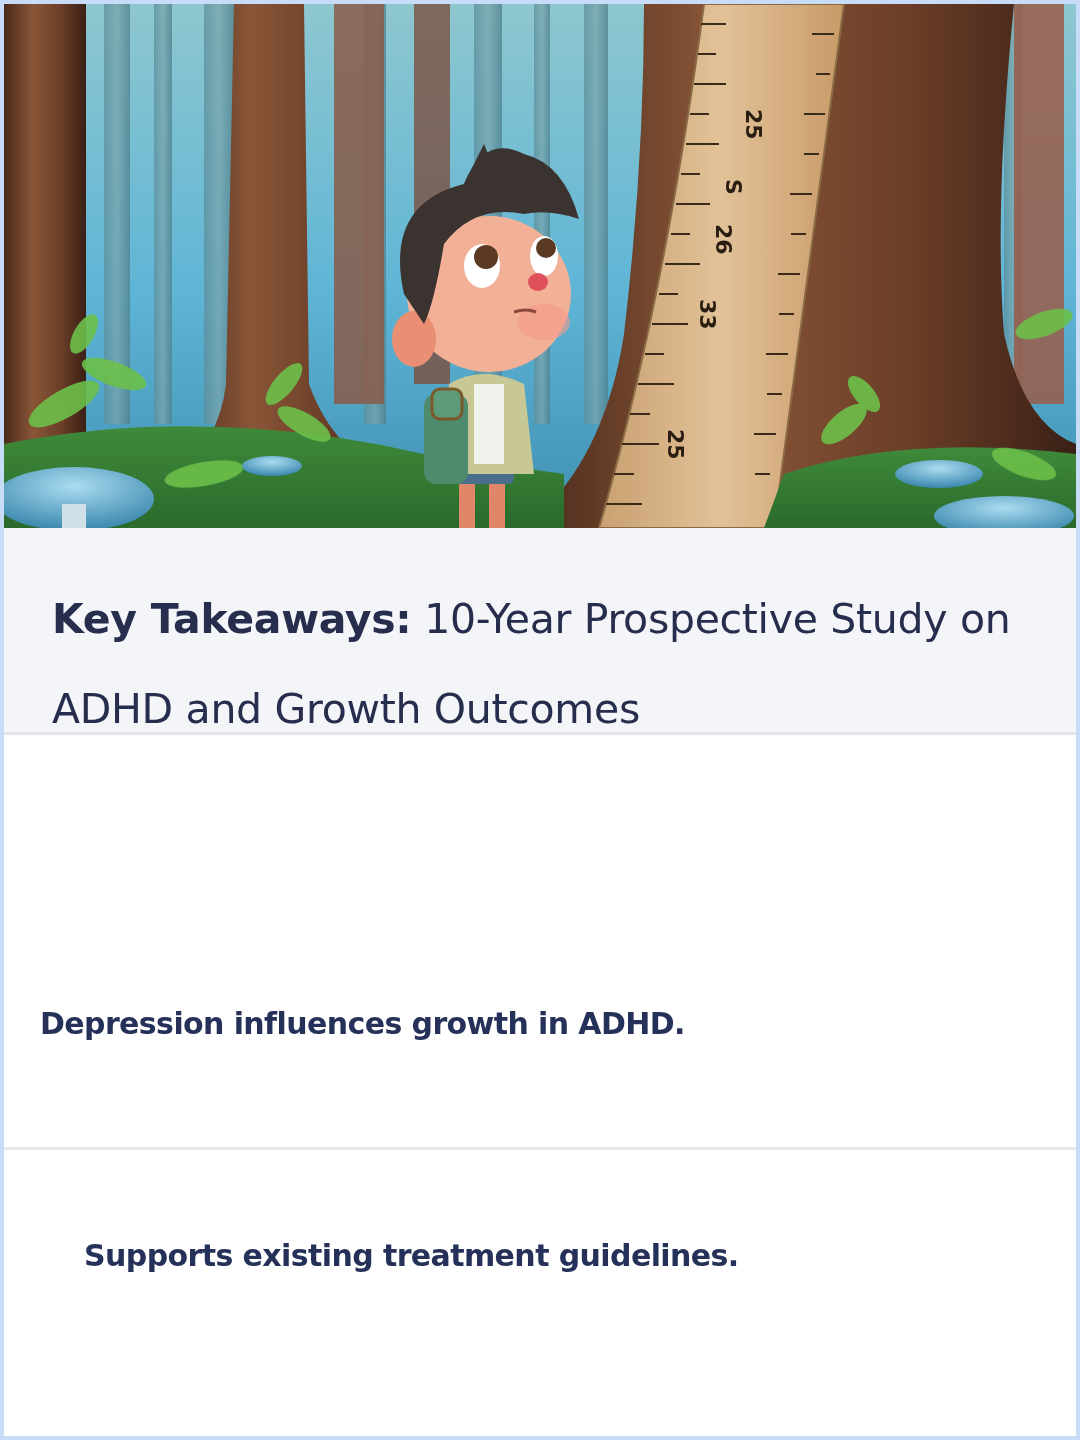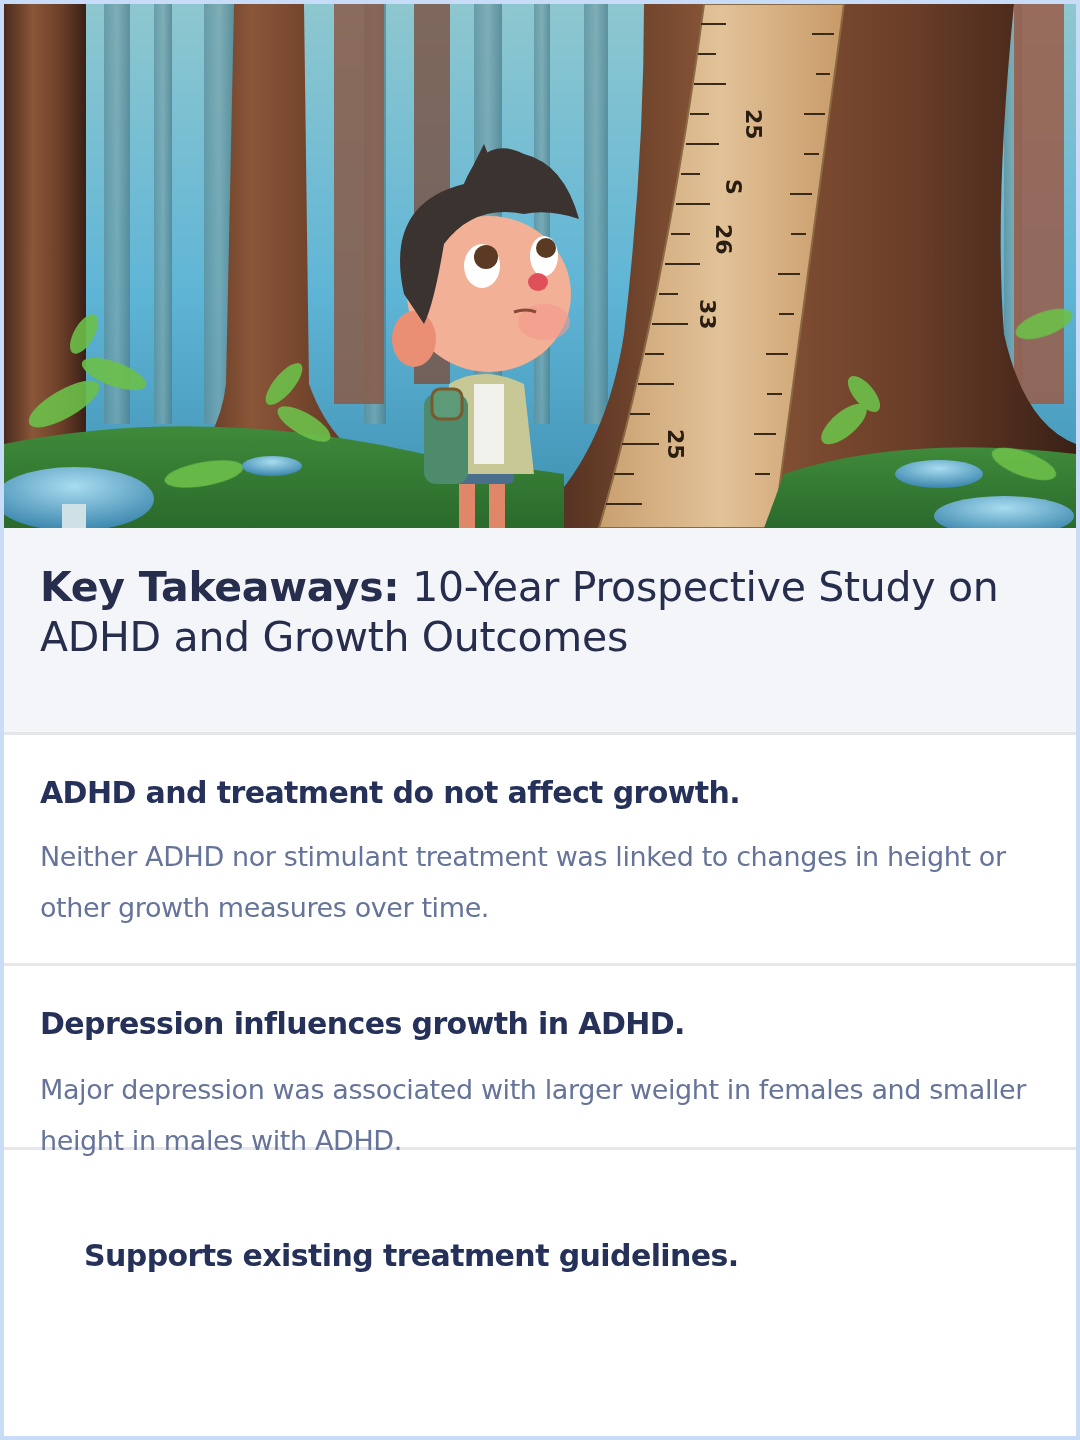--- a/index.html
+++ b/index.html
@@ -22,23 +22,23 @@
   .hero svg { display: block; }
   .title-band {
     position: absolute; left: 0; top: 524px;
     width: 1072px; height: 207px;
     background: #f4f5f8;
     border-bottom: 3px solid #e4e5e8;
     box-sizing: border-box;
   }
   .title {
     position: absolute; left: 36px; top: 34px; width: 1000px;
-    margin: 0;
-    font-family: "DejaVu Sans", sans-serif;
-    font-size: 41px; line-height: 50px;
+    margin: 12px;
+    font-family: "DejaVu Sans", sans-serif;
+    font-size: 41px; line-height: 90px;
     color: #272d4d; font-weight: normal;
     letter-spacing: -0.3px;
   }
   .title .strong { font-weight: bold; }
   .section {
     position: absolute; left: 0; width: 1072px;
     box-sizing: border-box;
     border-bottom: 3px solid #e6e7ea;
     background: #ffffff;
   }
@@ -202,27 +202,22 @@
         <path d="M400 290 Q380 200 460 180 Q480 130 520 150 Q560 160 575 215 Q545 205 520 210 Q470 200 440 240 Q430 300 420 320 Z" fill="#3a3330"></path>
         <path d="M460 180 L480 140 L495 178 M495 170 L520 150 L515 182" fill="#3a3330"></path>
       </g>
     </svg>
   </div>
 
   <div class="title-band">
     <h1 class="title"><span class="strong">Key Takeaways:</span><span> 10-Year Prospective Study on ADHD and Growth Outcomes</span></h1>
   </div>
 
-  <div class="section" style="top:731px; height:231px;">
-    <h2 style="top:40px;">ADHD and treatment do not affect growth.</h2>
-    <p style="top:96px;">Neither ADHD nor stimulant treatment was linked to changes in height or other growth measures over time.</p>
-  </div>
 
   <div class="section" style="top:962px; height:184px;">
     <h2 style="top:40px;">Depression influences growth in ADHD.</h2>
-    <p style="top:98px;">Major depression was associated with larger weight in females and smaller height in males with ADHD.</p>
   </div>
 
   <div class="section last" style="top:1194px; height:238px;">
     <h2 style="top:40px;margin-left:44px;">Supports existing treatment guidelines.</h2>
   </div>
 
 </div>
 
 </body></html>

